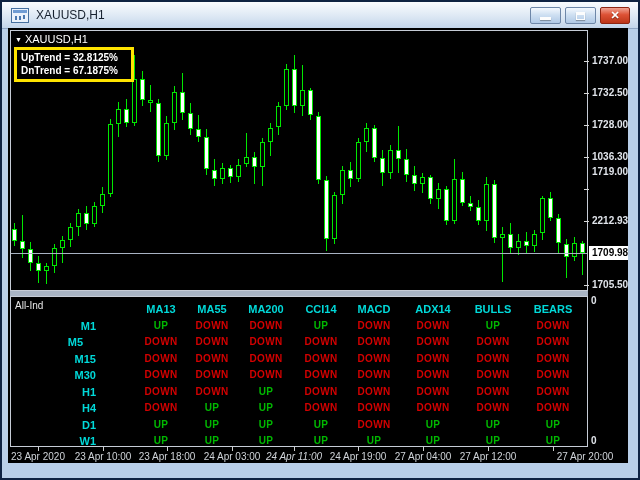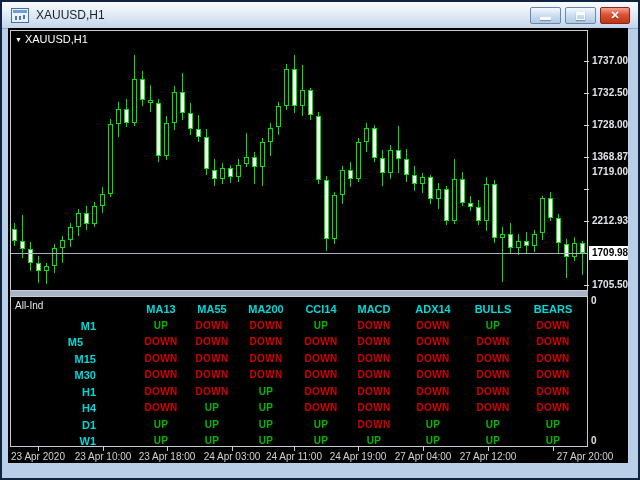--- a/index.html
+++ b/index.html
@@ -223,20 +223,24 @@
         <div class="candle-body" style="left: 545px; top: 186.9px; height: 25.6px; border: 1px solid rgb(0, 232, 0); background: rgb(255, 255, 255);"></div>
         <div class="candle-wick" style="left: 555px; top: 208.2px; height: 39.1px; background: rgb(0, 232, 0);"></div>
         <div class="candle-body" style="left: 553px; top: 212.5px; height: 13.5px; border: 1px solid rgb(0, 232, 0); background: rgb(255, 255, 255);"></div>
         <div class="candle-wick" style="left: 563px; top: 206.1px; height: 23.5px; background: rgb(0, 232, 0);"></div>
         <div class="candle-body" style="left: 561px; top: 211.7px; height: 14.2px; border: 1px solid rgb(0, 232, 0); background: rgb(0, 0, 0);"></div>
         <div class="candle-wick" style="left: 571px; top: 210.3px; height: 34.1px; background: rgb(0, 232, 0);"></div>
         <div class="candle-body" style="left: 569px; top: 211.7px; height: 10px; border: 1px solid rgb(0, 232, 0); background: rgb(255, 255, 255);"></div>
       </div>
     <div id="bidline" class="bidline" style="top: 222px;"></div>
     <div class="symbol"><span class="tri">▼</span><span>XAUUSD,H1</span></div>
+    <div class="trendbox">
+      <div>UpTrend = 32.8125%</div>
+      <div>DnTrend = 67.1875%</div>
+    </div>
   </div>
 
   <div class="divider"></div>
 
   <div class="ind-panel">
     <div class="indlabel">All-Ind</div>
     <div id="indtable">
         <div class="ind-cell ind-head" style="left: 150px; top: 5px; color: rgb(0, 217, 217);">MA13</div>
         <div class="ind-cell ind-head" style="left: 201px; top: 5px; color: rgb(0, 217, 217);">MA55</div>
         <div class="ind-cell ind-head" style="left: 255px; top: 5px; color: rgb(0, 217, 217);">MA200</div>
@@ -320,42 +324,42 @@
       </div>
   </div>
 
   <div id="price-axis">
       <div class="price-label" style="top: 55px;">1737.00</div>
       <div class="price-tick" style="top: 61px;"></div>
       <div class="price-label" style="top: 87px;">1732.50</div>
       <div class="price-tick" style="top: 93px;"></div>
       <div class="price-label" style="top: 119px;">1728.00</div>
       <div class="price-tick" style="top: 125px;"></div>
-      <div class="price-label" style="top: 151px;">1368.87</div>
+      <div class="price-label" style="top: 151px;">1036.30</div>
       <div class="price-tick" style="top: 157px;"></div>
       <div class="price-label" style="top: 166px;">1719.00</div>
       <div class="price-tick" style="top: 189px;"></div>
       <div class="price-label" style="top: 215px;">2212.93</div>
       <div class="price-tick" style="top: 221px;"></div>
       <div class="price-label" style="top: 279px;">1705.50</div>
       <div class="price-tick" style="top: 285px;"></div>
       <div class="price-tag" style="top: 246px;">1709.98</div>
       <div class="zero-label" style="top: 295px;">0</div>
       <div class="zero-label" style="top: 435px;">0</div>
     </div>
   <div id="time-axis">
       <div class="time-label" style="left: 38px;">23 Apr 2020</div>
       <div class="time-tick" style="left: 38px;"></div>
       <div class="time-label" style="left: 103px;">23 Apr 10:00</div>
       <div class="time-tick" style="left: 103px;"></div>
       <div class="time-label" style="left: 167px;">23 Apr 18:00</div>
       <div class="time-tick" style="left: 167px;"></div>
       <div class="time-label" style="left: 232px;">24 Apr 03:00</div>
       <div class="time-tick" style="left: 232px;"></div>
-      <div class="time-label" style="left: 294px;">24 Apr 11:00</div>
+      <div class="time-label" style="left: 294px; font-style: italic;">24 Apr 11:00</div>
       <div class="time-tick" style="left: 294px;"></div>
       <div class="time-label" style="left: 358px;">24 Apr 19:00</div>
       <div class="time-tick" style="left: 358px;"></div>
       <div class="time-label" style="left: 423px;">27 Apr 04:00</div>
       <div class="time-tick" style="left: 423px;"></div>
       <div class="time-label" style="left: 488px;">27 Apr 12:00</div>
       <div class="time-tick" style="left: 488px;"></div>
       <div class="time-label" style="left: 585px;">27 Apr 20:00</div>
       <div class="time-tick" style="left: 553px;"></div>
     </div>

